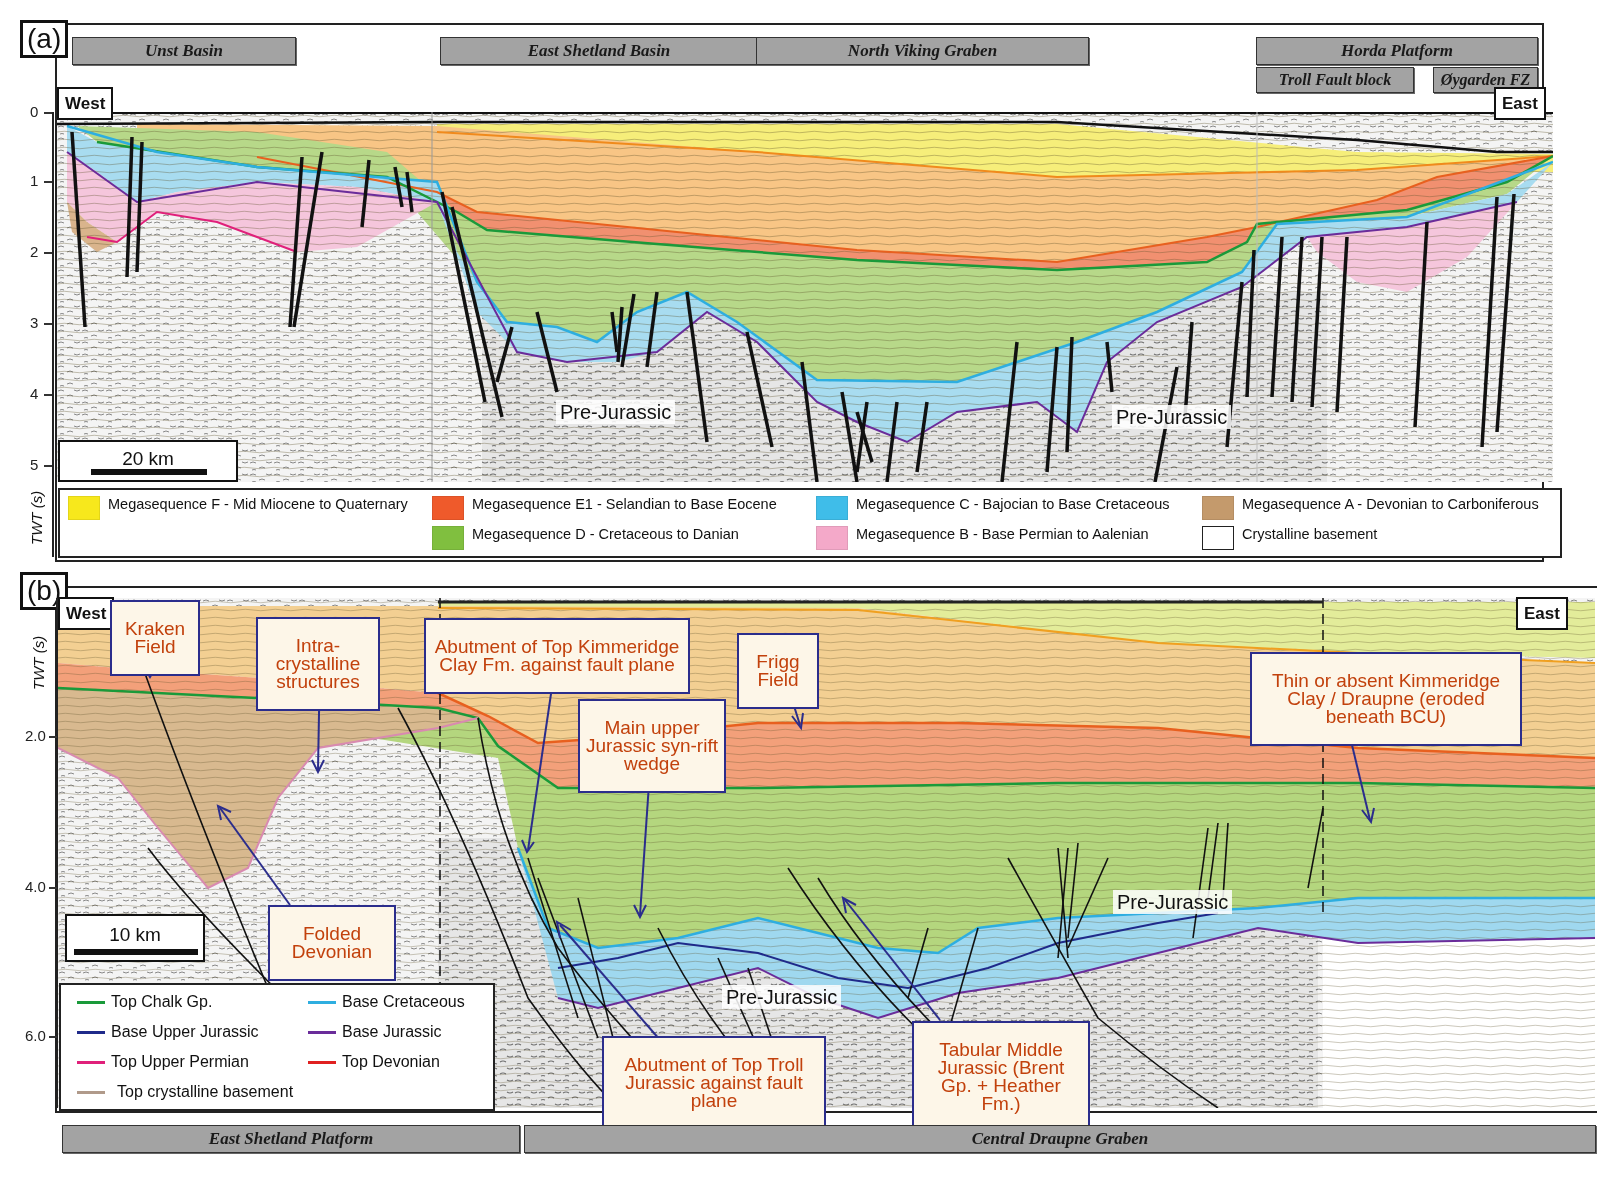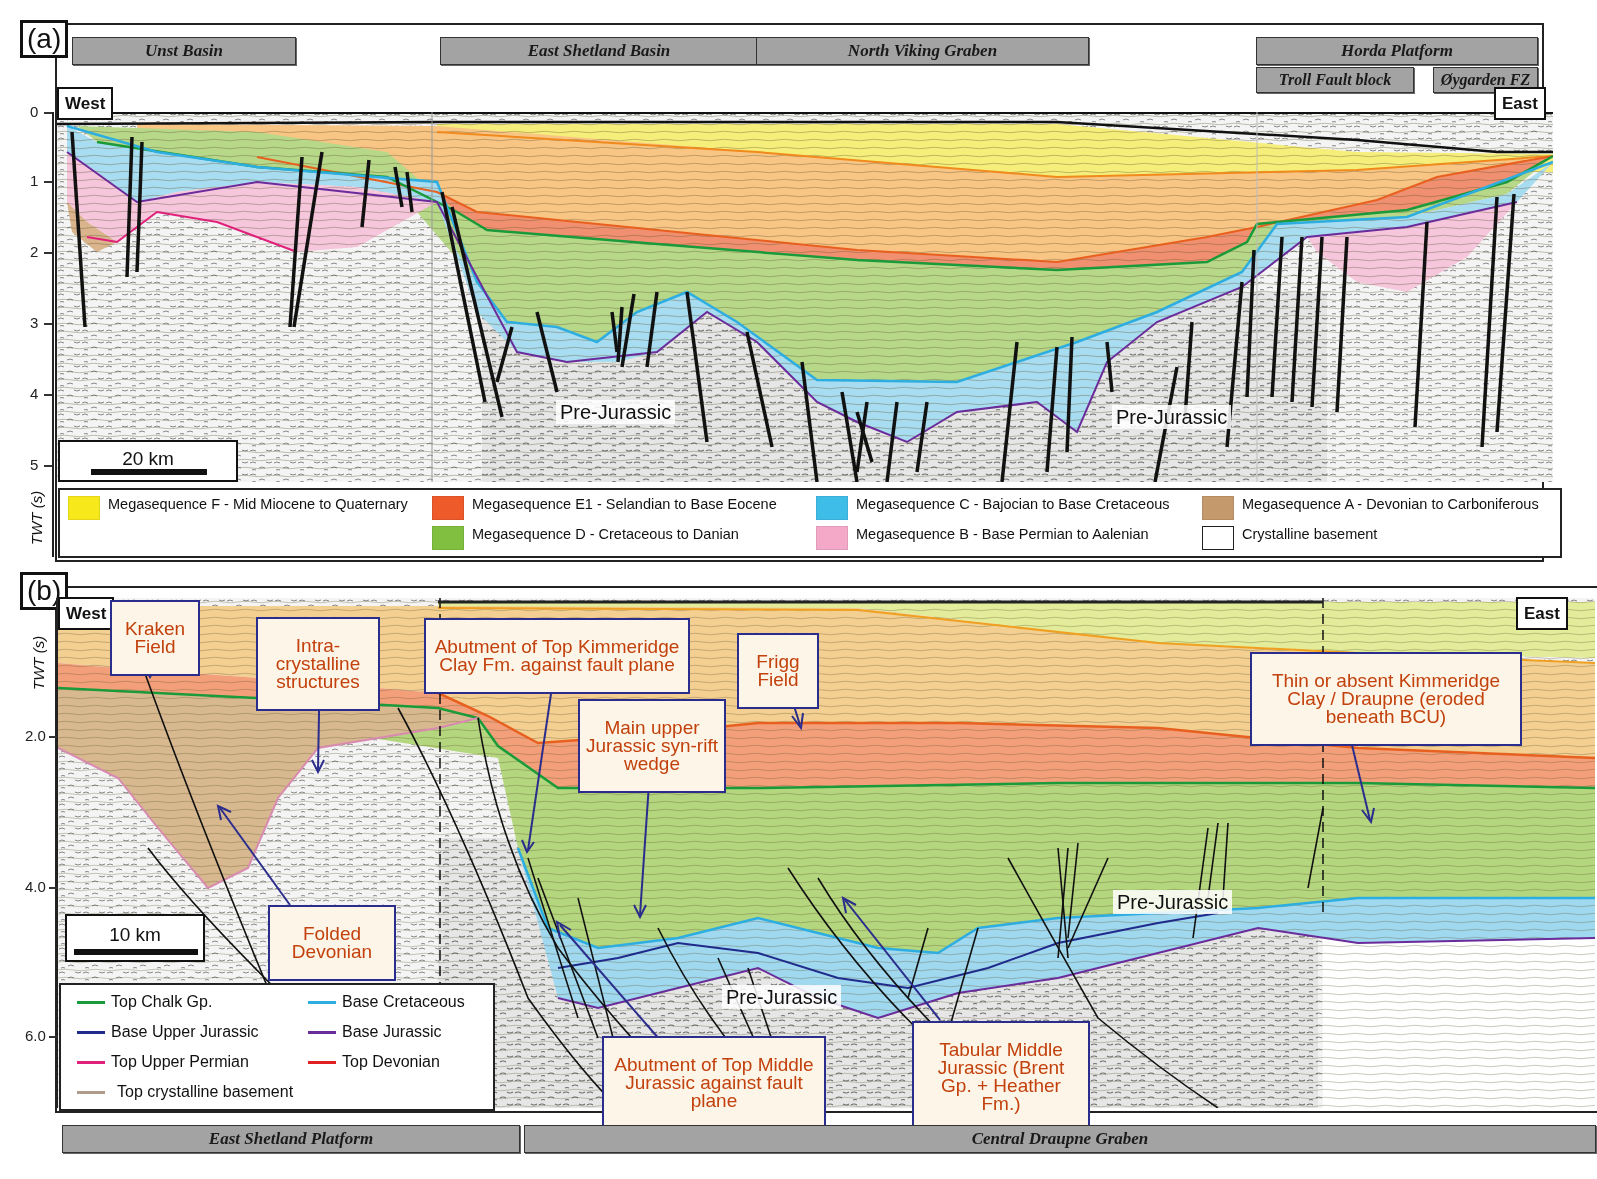--- a/index.html
+++ b/index.html
@@ -280,21 +280,21 @@
   </g>
 </svg>
 
 <div class="annot" style="left:110px;top:600px;width:90px;">Kraken Field</div>
 <div class="annot" style="left:256px;top:617px;width:124px;">Intra-crystalline structures</div>
 <div class="annot" style="left:424px;top:618px;width:266px;">Abutment of Top Kimmeridge Clay Fm. against fault plane</div>
 <div class="annot" style="left:737px;top:633px;width:82px;">Frigg Field</div>
 <div class="annot" style="left:578px;top:699px;width:148px;">Main upper Jurassic syn-rift wedge</div>
 <div class="annot" style="left:1202px;top:652px;width:272px;margin-left:48px;">Thin or absent Kimmeridge Clay / Draupne (eroded beneath BCU)</div>
 <div class="annot" style="left:268px;top:905px;width:128px;">Folded Devonian</div>
-<div class="annot" style="left:602px;top:1036px;width:224px;">Abutment of Top Middle Jurassic against fault plane</div>
+<div class="annot" style="left:602px;top:1036px;width:224px;">Abutment of Top Troll Jurassic against fault plane</div>
 <div class="annot" style="left:912px;top:1021px;width:178px;">Tabular Middle Jurassic (Brent Gp. + Heather Fm.)</div>
 
 <div class="prej" style="left:1113px;top:890px;">Pre-Jurassic</div>
 <div class="prej" style="left:722px;top:985px;">Pre-Jurassic</div>
 
 <div class="scale-box" style="left:65px;top:914px;width:136px;height:44px;">
   <div class="lbl" style="top:8px;">10 km</div>
   <div class="bar" style="left:7px;top:33px;width:124px;"></div>
 </div>
 

